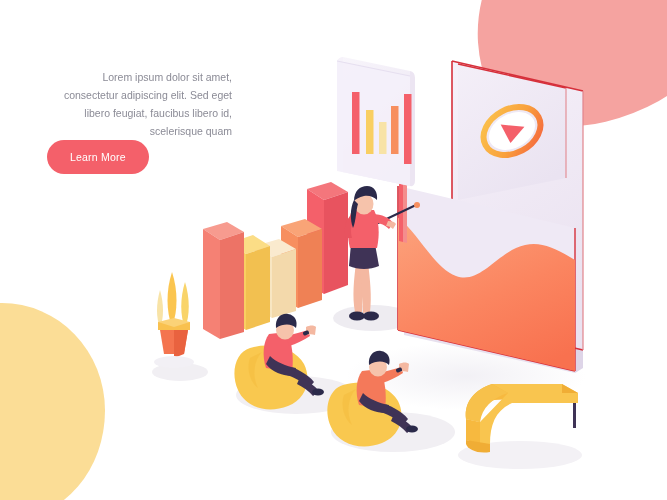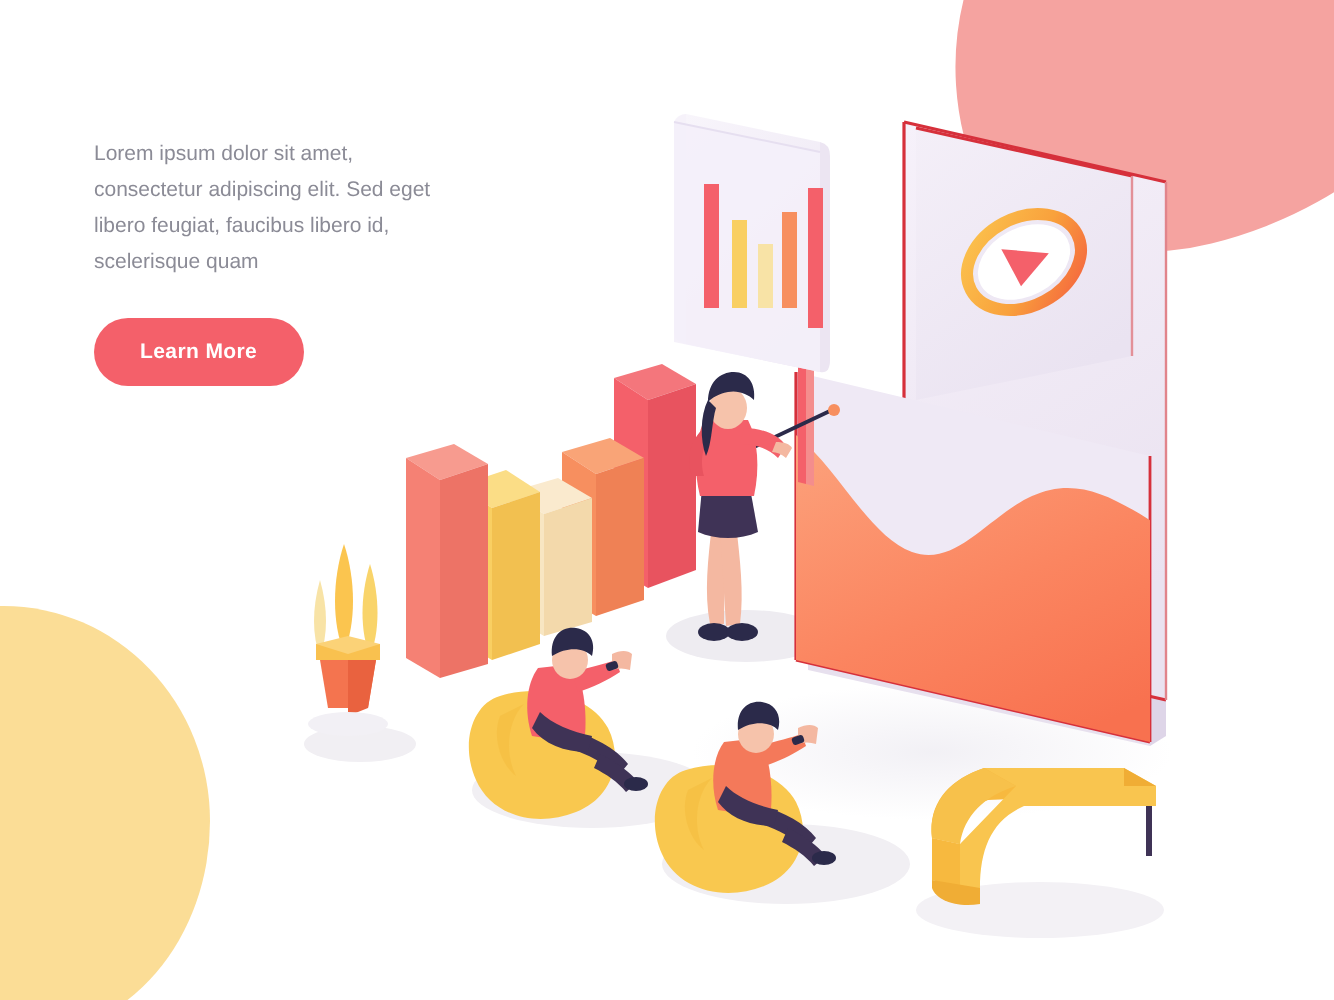--- a/index.html
+++ b/index.html
@@ -49,28 +49,28 @@
     letter-spacing:-0.6px;
     color:#3d3757;
     line-height:1.08;
   }
   .body-copy{
     margin-top:21px;
     font-size:10.5px;
     line-height:1.72;
     color:#8b8b96;
     width:185px;
+    text-align:right;
   }
   .cta{
-    margin-top:19px;
     display:inline-block;
     background:#f4606a;
     color:#ffffff;
     font-size:10.5px;
-    font-weight:bold;
+    font-weight:normal;
     padding:11px 23px;
     border:none;
     border-radius:20px;
     cursor:pointer;
     letter-spacing:.2px;
   }
 
   
   .stage{
     position:absolute;

